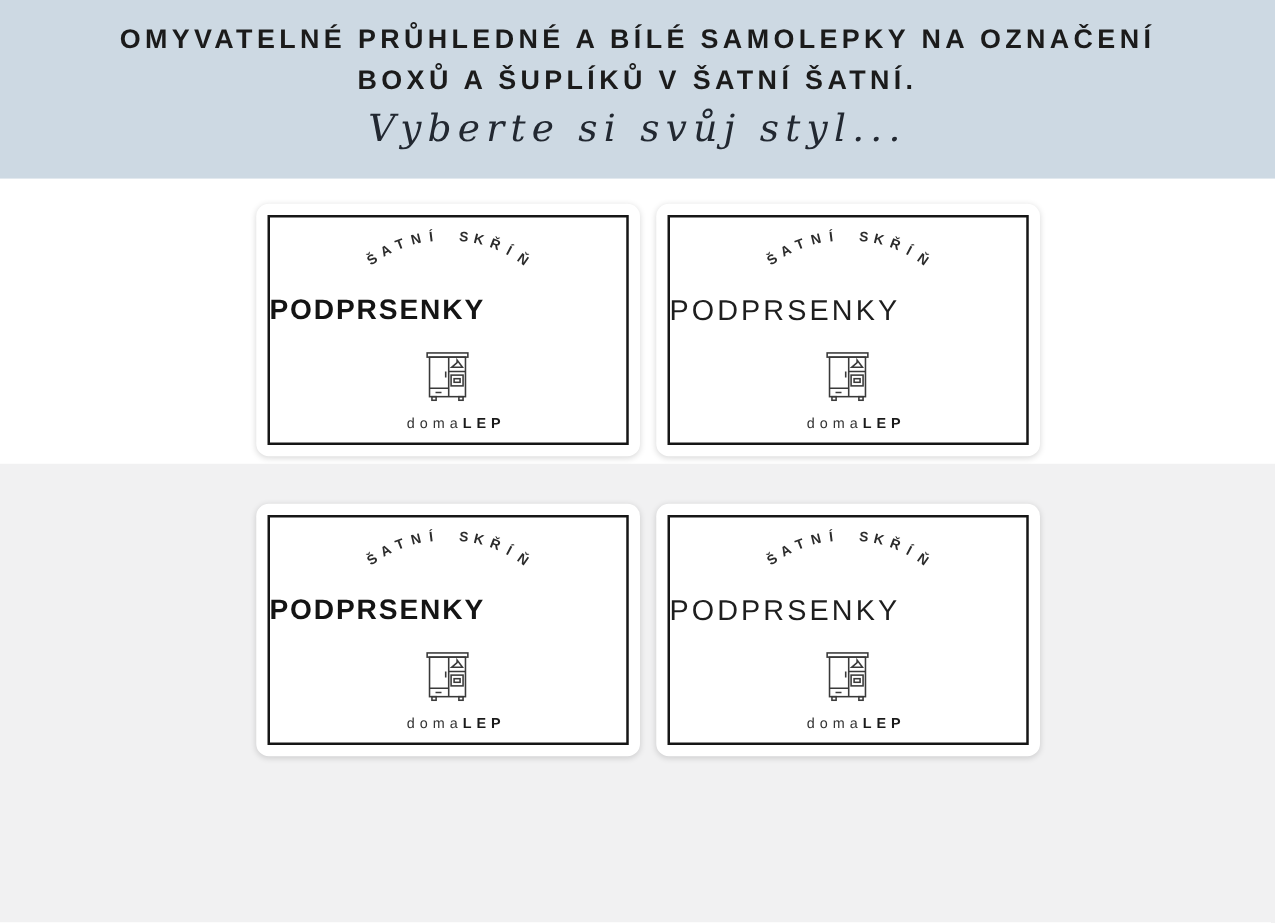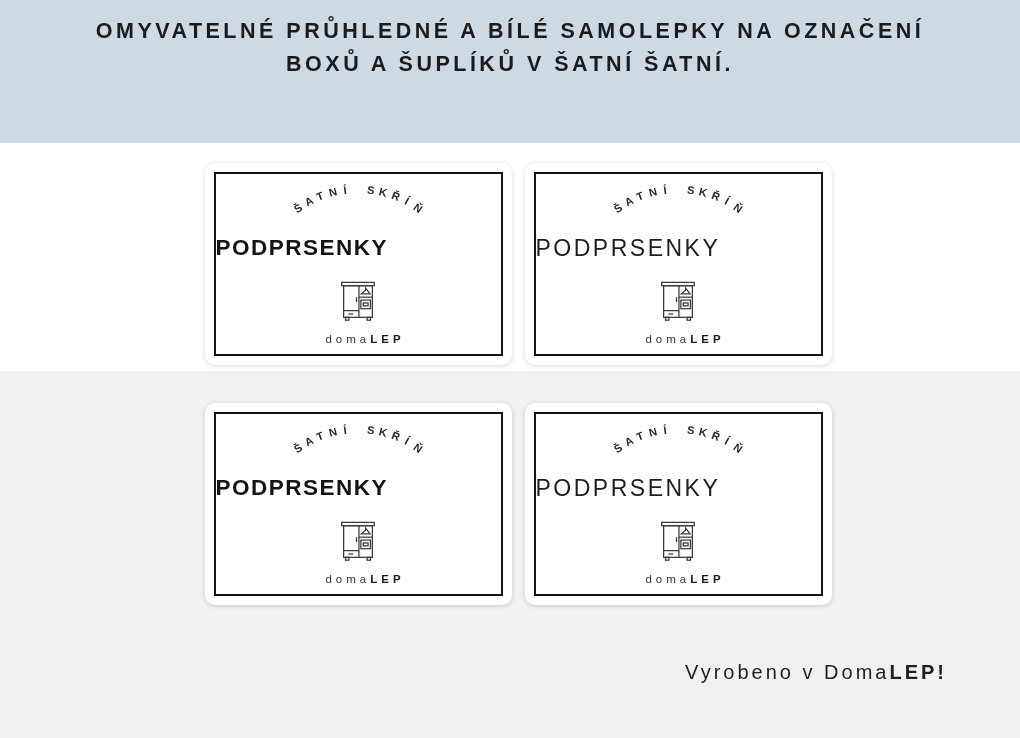--- a/index.html
+++ b/index.html
@@ -85,20 +85,21 @@
   svg { display:block; }
 </style>
 </head>
 <body>
 
 <div class="page">
 
   <div class="band">
     <div class="band-title">OMYVATELNÉ PRŮHLEDNÉ A BÍLÉ SAMOLEPKY NA OZNAČENÍ</div>
     <div class="band-title">BOXŮ A ŠUPLÍKŮ V ŠATNÍ ŠATNÍ.</div>
+    <div class="band-script">Vyberte si svůj styl...</div>
   </div>
 
   <div class="section-white">
     <div class="cards-row">
 
       <div class="sticker sticker--bold">
         <div class="frame">
           <div class="arc">
               <span style="position: absolute; left: calc(50% - 60.2px); top: 34px; transform: translate(-50%, -50%) rotate(-35deg);">Š</span>
               <span style="position: absolute; left: calc(50% - 49.3px); top: 27.3px; transform: translate(-50%, -50%) rotate(-28deg);">A</span>
@@ -239,15 +240,14 @@
               <rect x="33.5" y="40" width="3.5" height="3"></rect>
             </svg>
           </div>
           <div class="brand"><span>doma</span><span class="brand-bold">LEP</span></div>
         </div>
       </div>
 
     </div>
   </div>
 
-  <div class="footer-line"><span>Vyrobeno v Doma</span><span class="footer-bold">LEP!</span></div>
 
 </div>
 
 </body></html>

